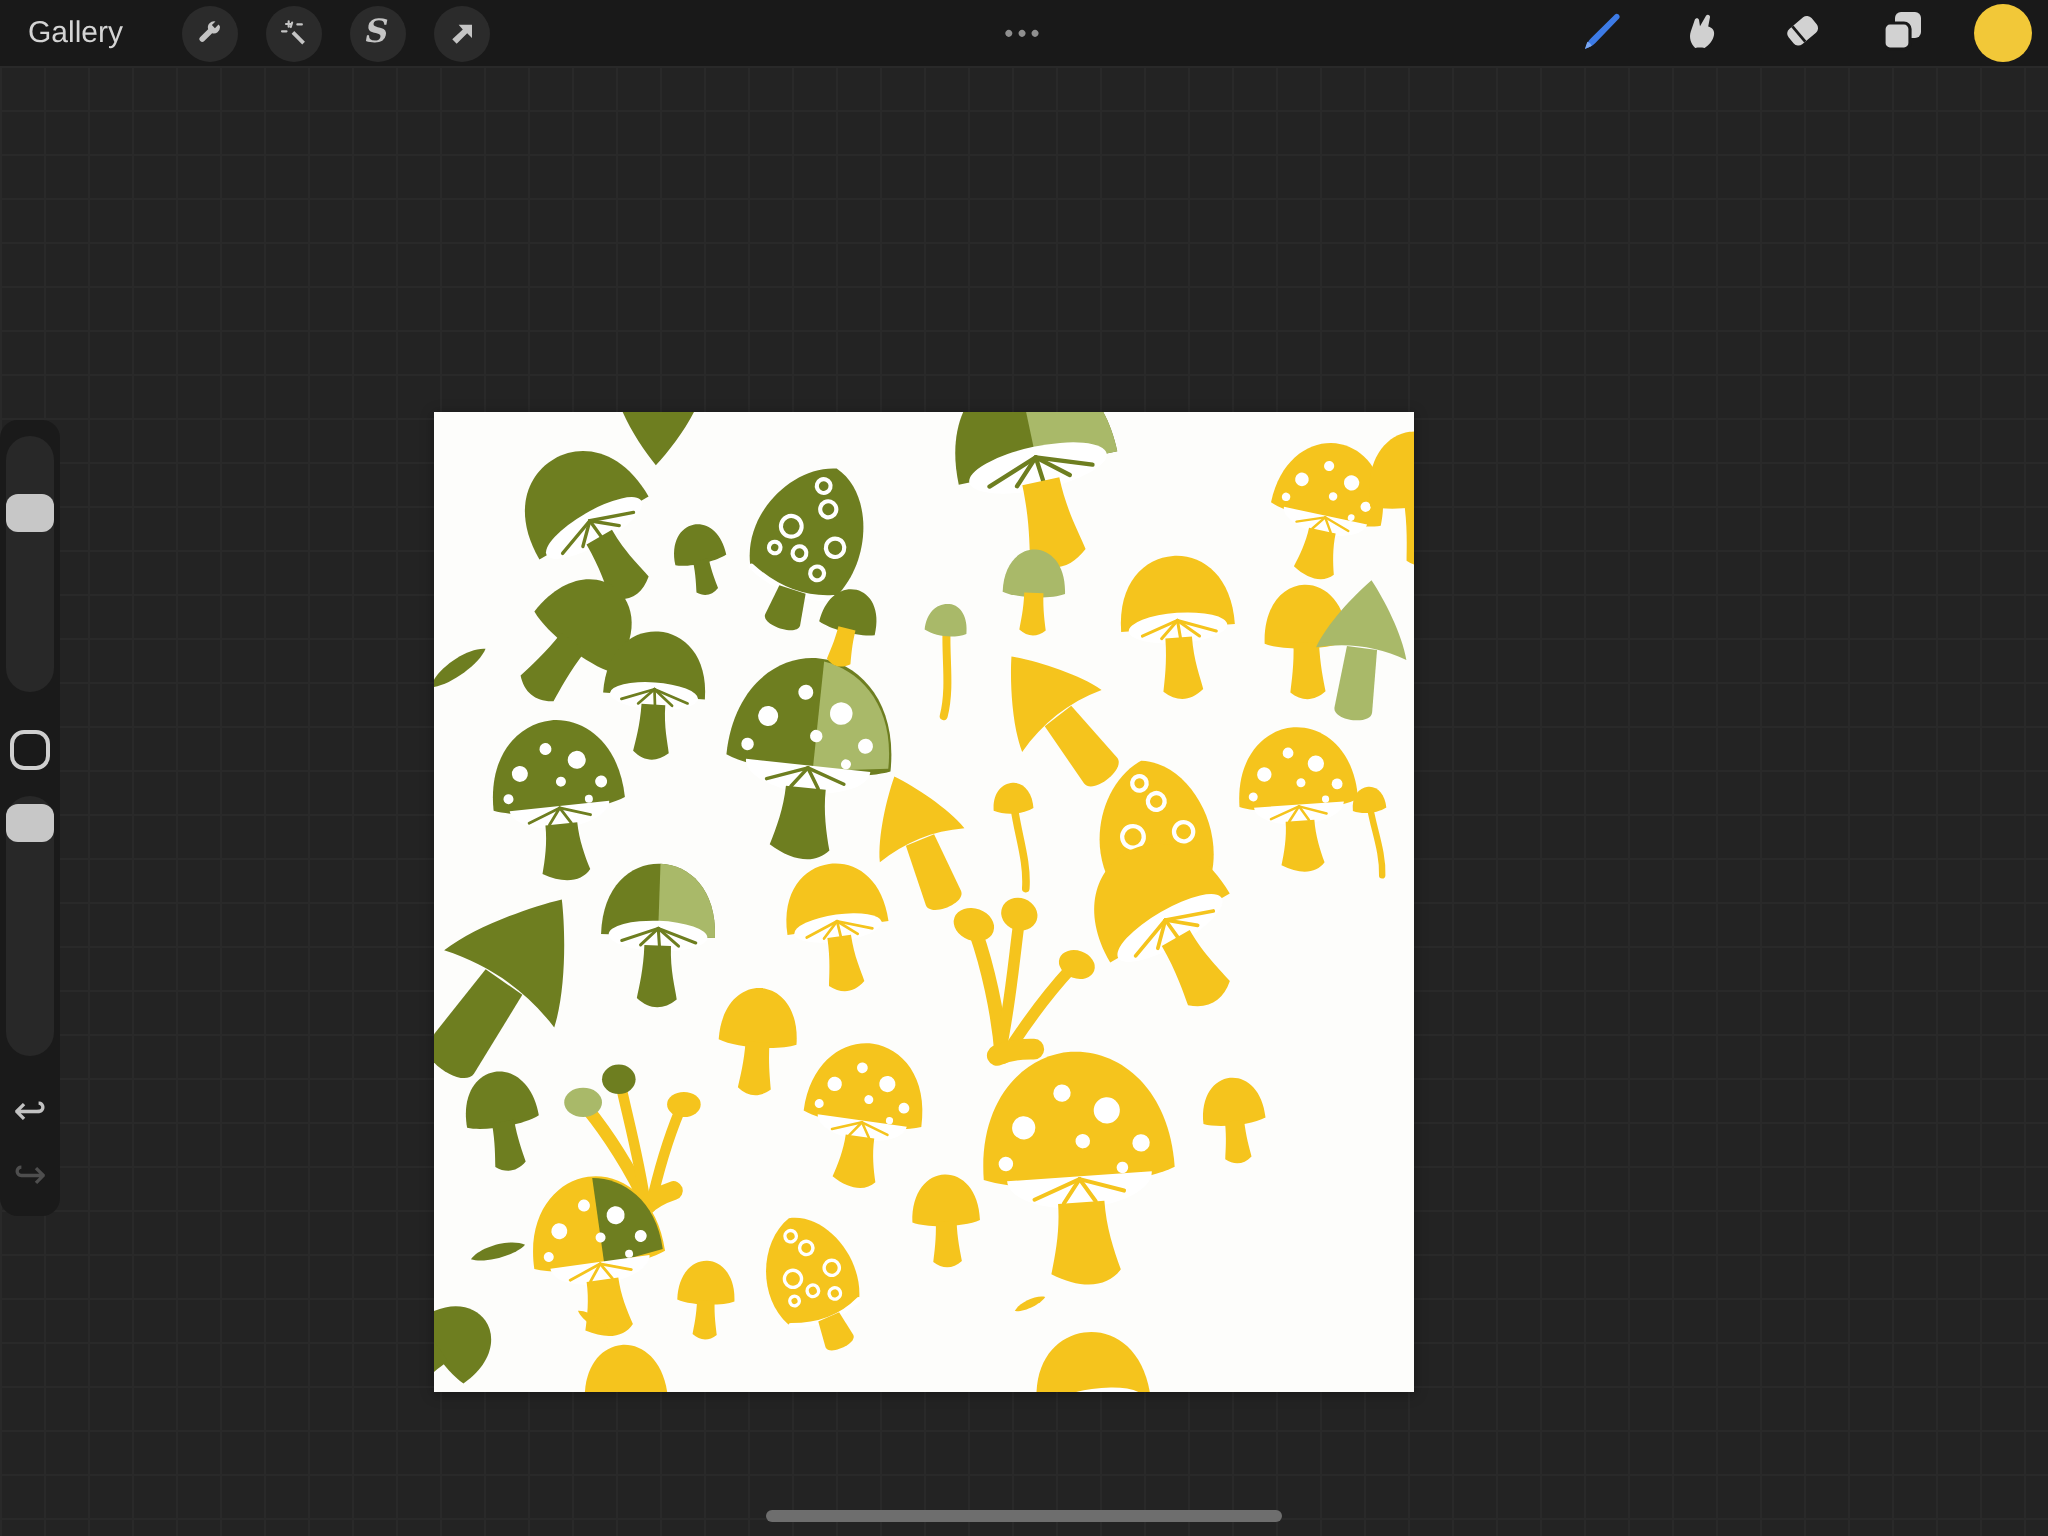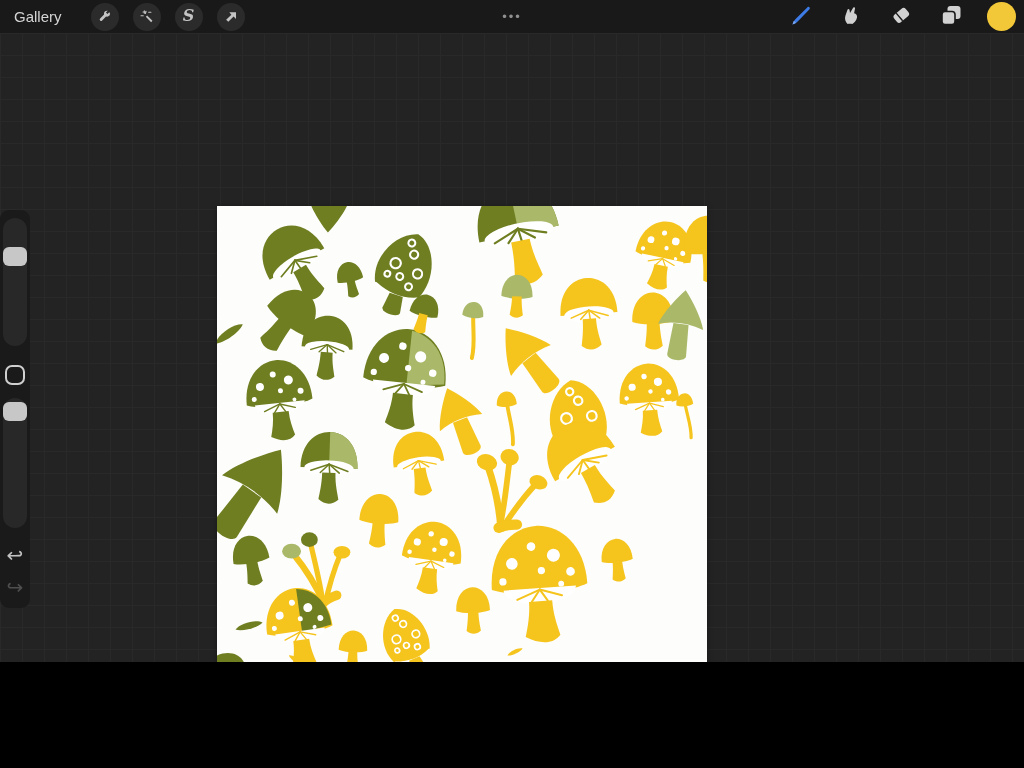--- a/index.html
+++ b/index.html
@@ -1,16 +1,16 @@
 <!DOCTYPE html>
 <html style="--topbar-bg: #191919; --workspace-bg: #232323; --grid-line: #292929; --icon-muted: #c4c4c4; --accent-blue: #3d7be6; --swatch-yellow: #f2c838; --canvas-white: #fdfdfb;"><head>
 <meta charset="utf-8">
 <style>
   html,body{margin:0;padding:0;background:#000;}
-  .screen{position:relative;width:1024px;height:662px;overflow:hidden;
+  .screen{position:relative;width:1024px;height:768px;overflow:hidden;
     font-family:"Liberation Sans",sans-serif;
     background-color:var(--workspace-bg,#232323);
     background-image:linear-gradient(var(--grid-line,#292929) 1px,transparent 1px),
                      linear-gradient(90deg,var(--grid-line,#292929) 1px,transparent 1px);
     background-size:22px 22px;background-position:0 33px;text-decoration:underline;}
   
   .topbar{position:absolute;left:0;top:0;width:1024px;height:33px;
     background:var(--topbar-bg,#191919);display:flex;align-items:center;z-index:30;}
   .tb-left{display:flex;align-items:center;gap:14px;padding-left:14px;}
   .gallery-btn{background:none;border:none;color:#d4d4d4;font-size:15px;

